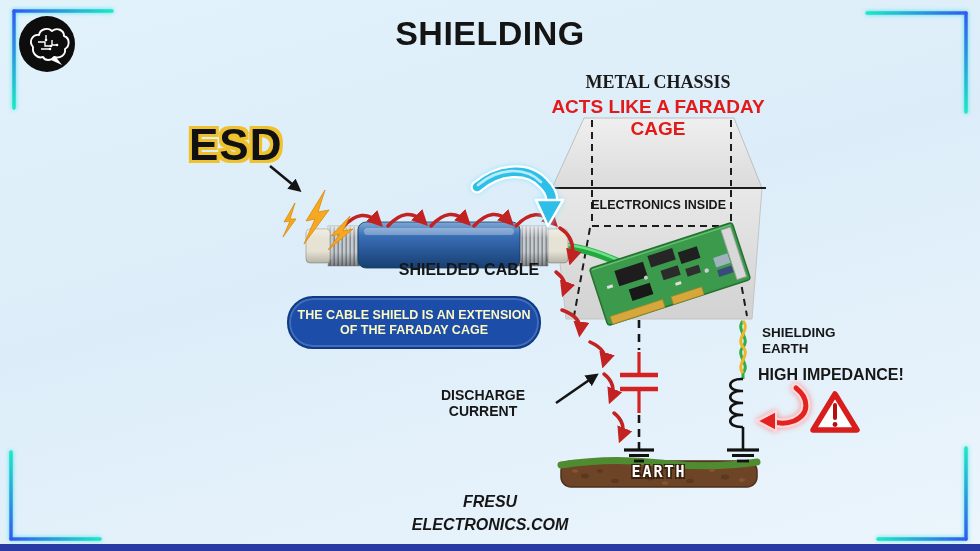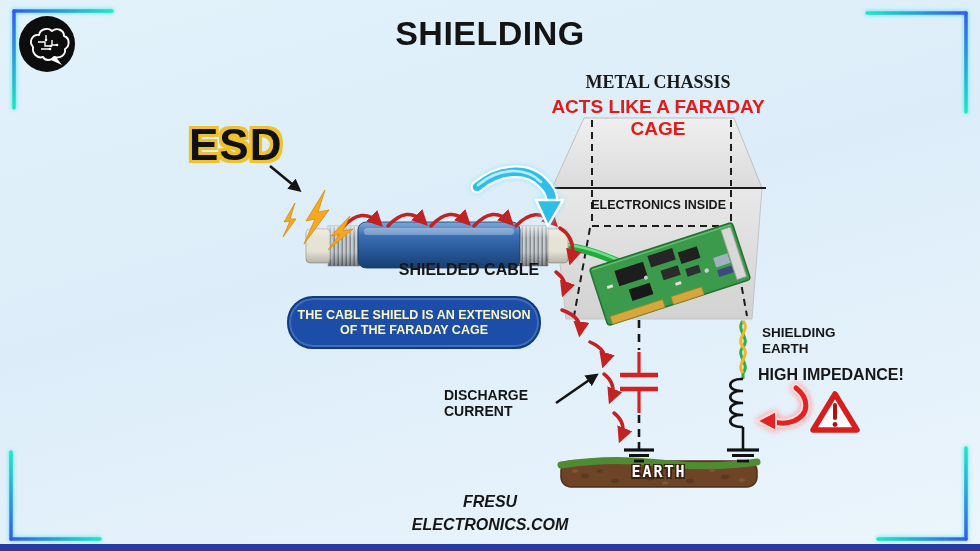--- a/index.html
+++ b/index.html
@@ -17,21 +17,21 @@
   #electronics-inside{left:584px;top:198px;width:142px;text-align:right;font-size:12.5px;font-weight:700;}
   #esd{left:189px;top:120px;font-size:44px;font-weight:900;letter-spacing:1px;color:#111;
     text-shadow:-3px -3px 0 #eec22f,3px -3px 0 #eec22f,-3px 3px 0 #eec22f,3px 3px 0 #eec22f,
                 -3px 0 0 #eec22f,3px 0 0 #eec22f,0 -3px 0 #eec22f,0 3px 0 #eec22f;}
   #shield-note{left:325px;top:131px;font-size:11px;line-height:11.5px;font-weight:900;color:#242424;}
   #shielded-cable{left:389px;top:261px;width:160px;text-align:center;font-size:16px;font-weight:900;}
   #pill{left:287px;top:296px;width:250px;height:49px;border-radius:26px;z-index:2;position:absolute;
     background:#1b4da9;border:2px solid #0e3a86;box-shadow:inset 0 0 0 2px rgba(255,255,255,.18);
     display:flex;flex-direction:column;justify-content:center;text-align:center;
     color:#fef9c3;font-weight:800;font-size:12.5px;line-height:15px;}
-  #discharge{left:444px;top:387px;width:110px;text-align:left;font-size:14px;line-height:16px;font-weight:900;}
+  #discharge{left:428px;top:387px;width:110px;text-align:center;font-size:14px;line-height:16px;font-weight:900;}
   #protective{left:762px;top:325px;font-size:13.5px;line-height:15.5px;font-weight:900;}
   #high-imp{left:758px;top:366px;font-size:16px;font-weight:900;}
   #earth-label{left:561px;top:463px;width:196px;text-align:center;z-index:3;
     font-family:"DejaVu Sans Mono",monospace;font-weight:bold;font-size:15px;letter-spacing:2px;color:#fff;
     text-shadow:-1.5px -1.5px 0 #3a2212,1.5px -1.5px 0 #3a2212,-1.5px 1.5px 0 #3a2212,1.5px 1.5px 0 #3a2212;}
   #brand1{left:0;right:0;top:493px;text-align:center;font-size:16px;font-style:italic;font-weight:900;}
   #brand2{left:0;right:0;top:516px;text-align:center;font-size:16px;font-style:italic;font-weight:900;}
   #bottom-bar{position:absolute;left:0;bottom:0;width:100%;height:7px;background:#2a3aa4;z-index:2;}
 </style>
 </head>

